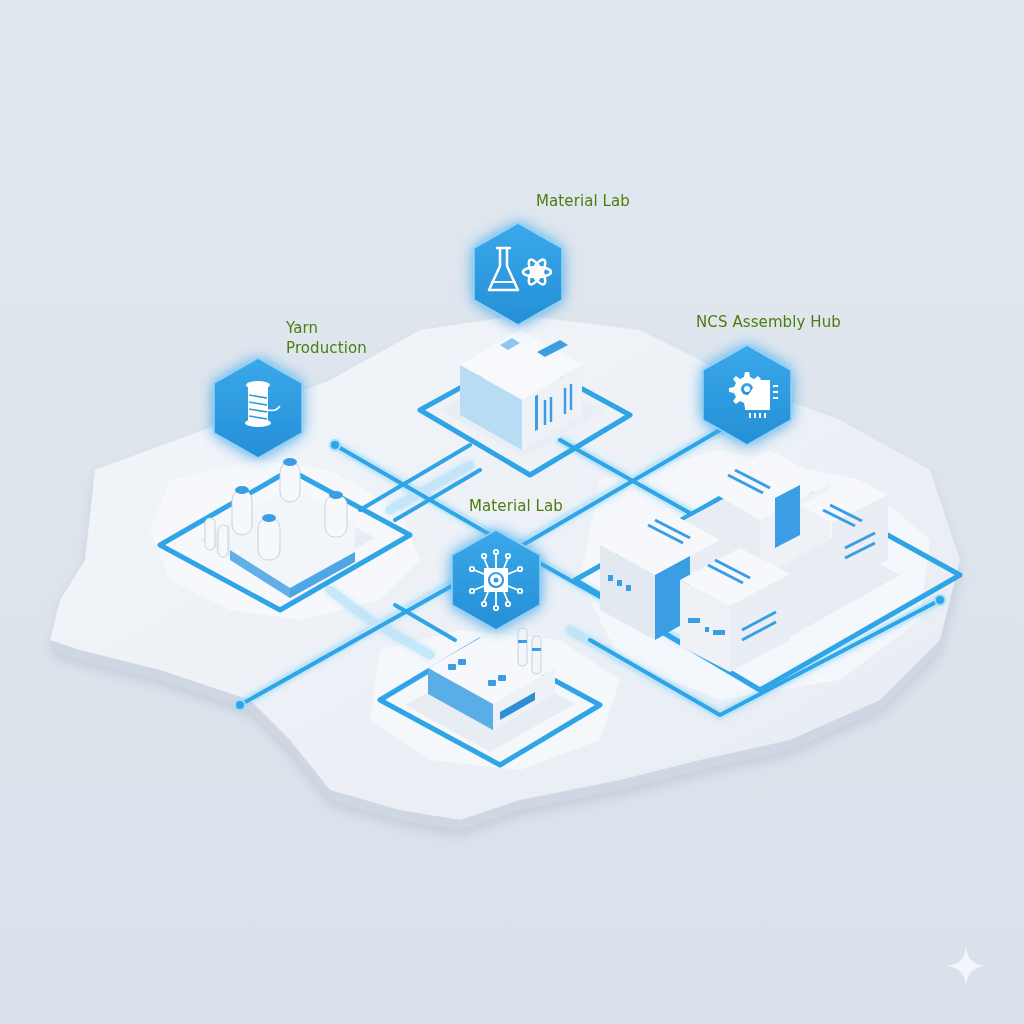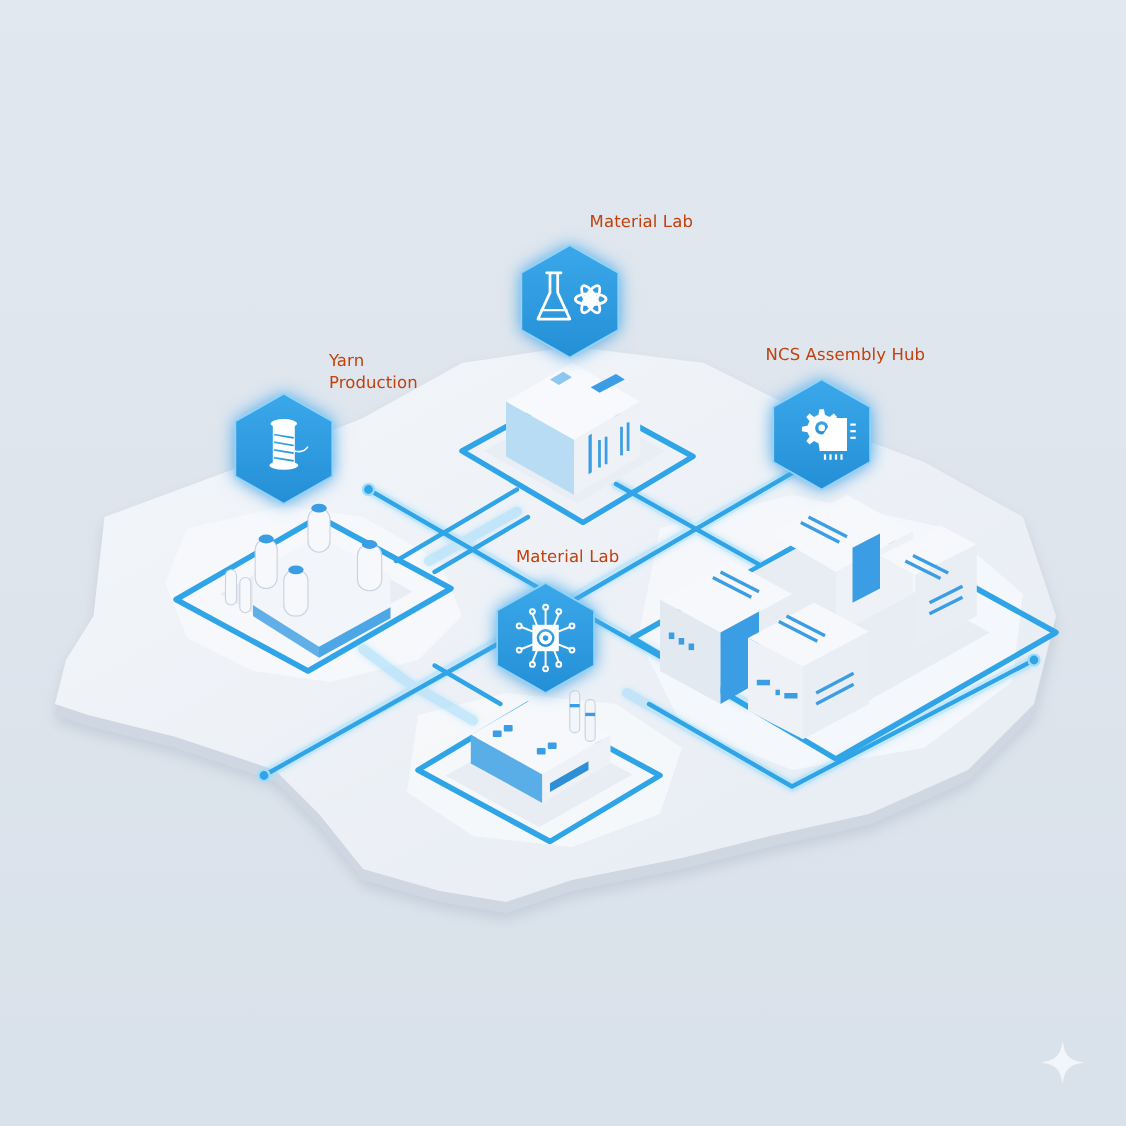--- a/index.html
+++ b/index.html
@@ -6,21 +6,21 @@
     body {
       width: 1024px; height: 1024px; overflow: hidden;
       background: #dfe6ee;
       font-family: "DejaVu Sans", "Liberation Sans", sans-serif;
       position: relative;
     }
     #scene { position: absolute; left: 0; top: 0; width: 1024px; height: 1024px; }
     .node-label {
       position: absolute;
       font-size: 15px;
-      color: #c2410c;
+      color: #4d7c0f;
       line-height: 20px;
       white-space: pre-line;
       letter-spacing: 0.1px;
     }
     .sparkle { position: absolute; left: 944px; top: 944px; width: 44px; height: 44px; }
   </style>
 </head>
 <body>
 
 <svg id="scene" viewBox="0 0 1024 1024" xmlns="http://www.w3.org/2000/svg">
@@ -264,20 +264,20 @@
       <circle cx="508" cy="604" r="2.2"></circle>
         <circle cx="496" cy="608" r="2.2"></circle>
         <circle cx="484" cy="604" r="2.2"></circle>
       <circle cx="472" cy="591" r="2.2"></circle>
         <circle cx="472" cy="569" r="2.2"></circle>
     </g>
   </g>
 </svg>
 
 <div class="node-label" style="left:536px; top:191px;">Material Lab</div>
-<div class="node-label" style="left:299px; top:318px;">Yarn
+<div class="node-label" style="left:286px; top:318px;">Yarn
 Production</div>
 <div class="node-label" style="left:696px; top:312px;">NCS Assembly Hub</div>
 <div class="node-label" style="left:469px; top:496px;">Material Lab</div>
 
 <svg class="sparkle" viewBox="0 0 44 44">
   <path d="M22 2 C24 16 28 20 42 22 C28 24 24 28 22 42 C20 28 16 24 2 22 C16 20 20 16 22 2 Z" fill="#f2f5f9"></path>
 </svg>
 
 </body></html>

